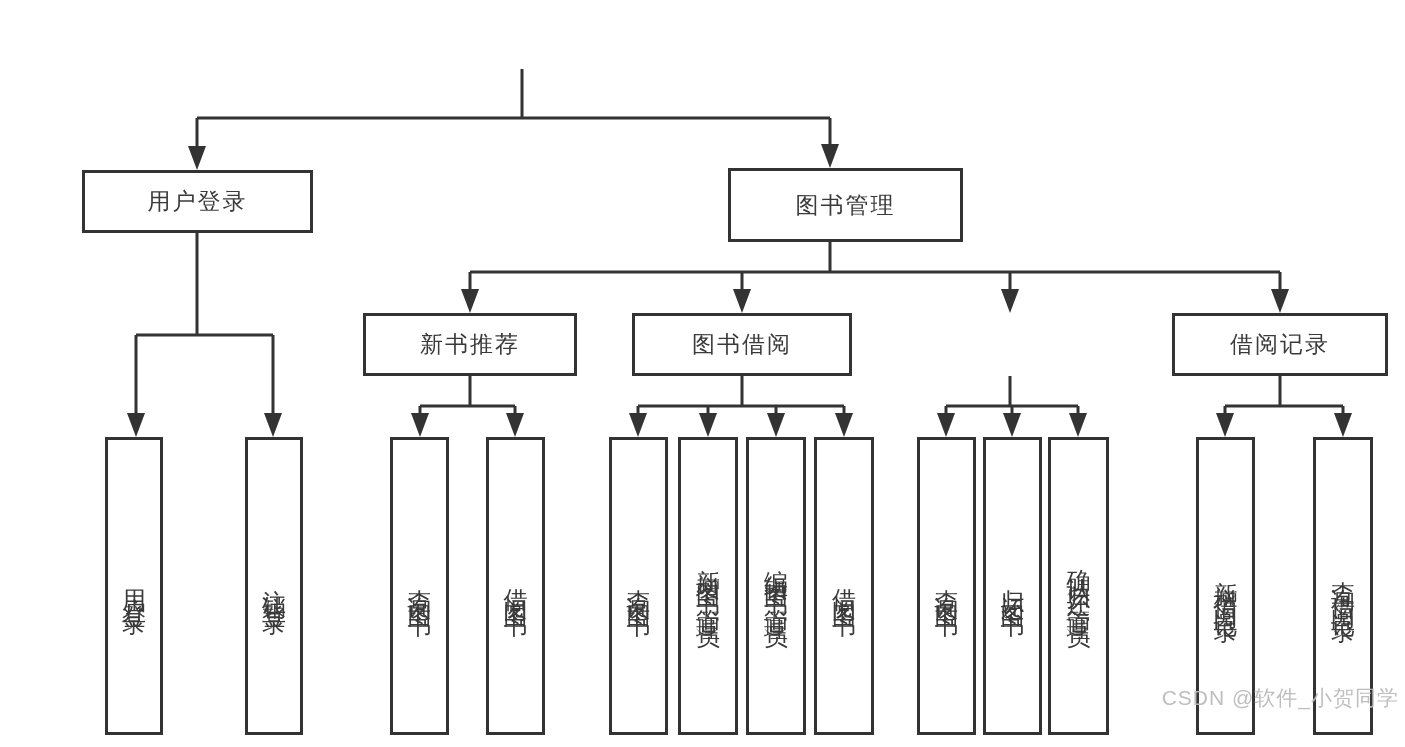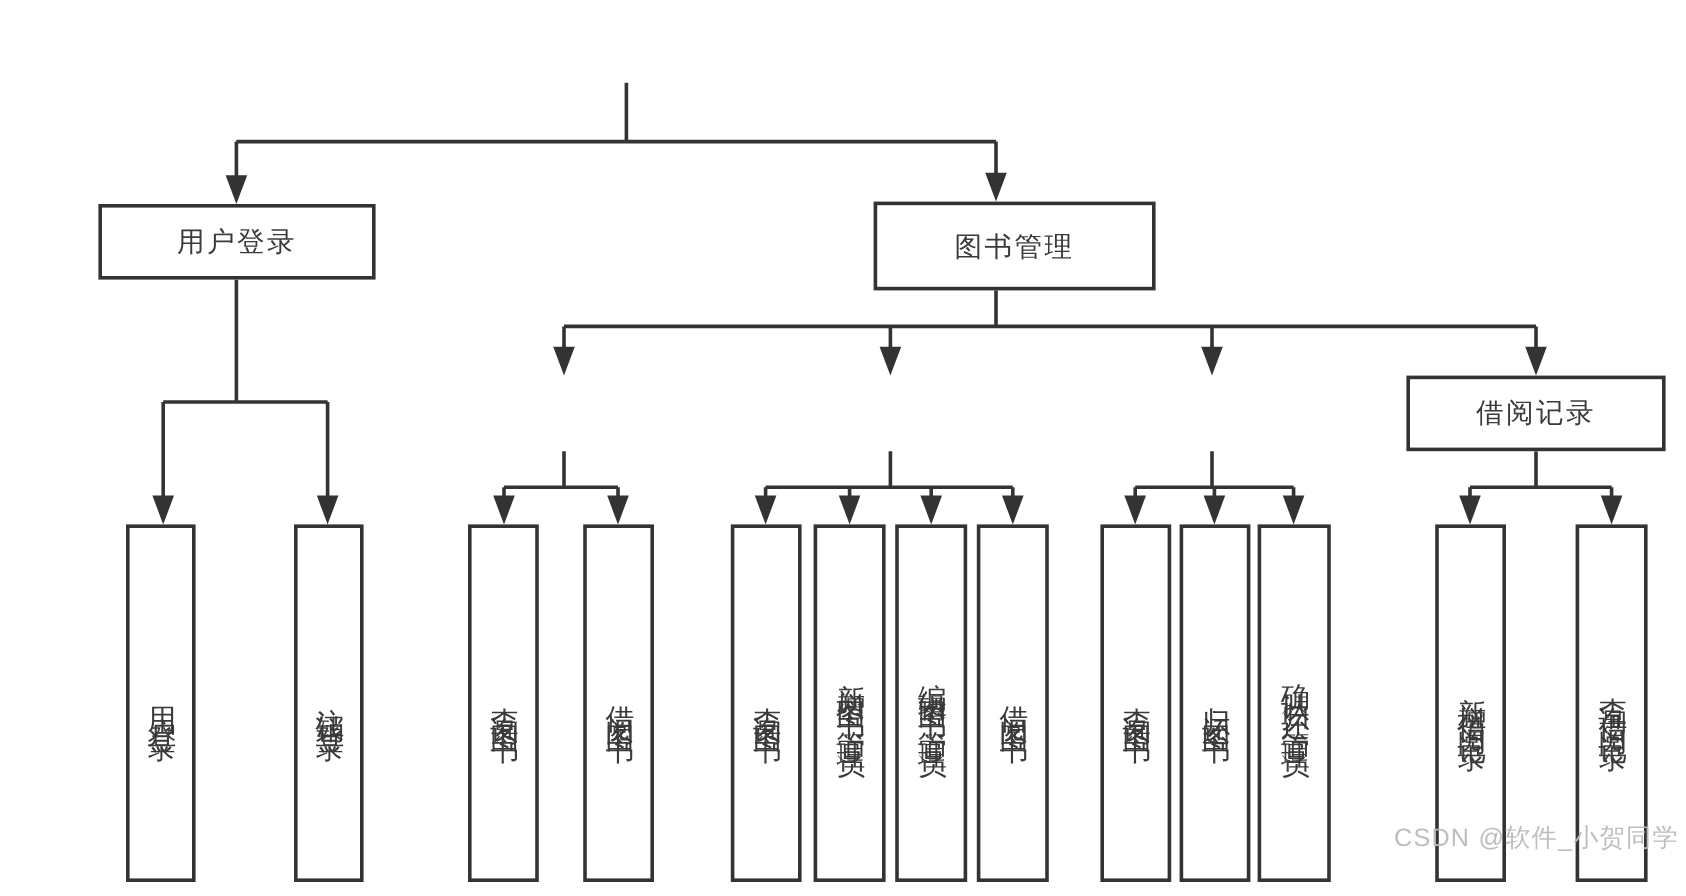--- a/index.html
+++ b/index.html
@@ -89,20 +89,26 @@
   </svg>
 
 
   <div class="node h" style="left:82px; top:170px; width:231px; height:63px;">
     <span>用户登录</span>
   </div>
   <div class="node h" style="left:712px; top:168px; width:235px; height:74px;margin-left:16px;">
     <span>图书管理</span>
   </div>
 
+  <div class="node h" style="left:363px; top:313px; width:214px; height:63px;">
+    <span>新书推荐</span>
+  </div>
+  <div class="node h" style="left:632px; top:313px; width:220px; height:63px;">
+    <span>图书借阅</span>
+  </div>
   <div class="node h" style="left:1172px; top:313px; width:216px; height:63px;">
     <span>借阅记录</span>
   </div>
 
   <div class="node v" style="left:105px; top:437px; width:58px; height:298px;">
     <span>用户登录</span>
   </div>
   <div class="node v" style="left:245px; top:437px; width:58px; height:298px;">
     <span>注销登录</span>
   </div>

